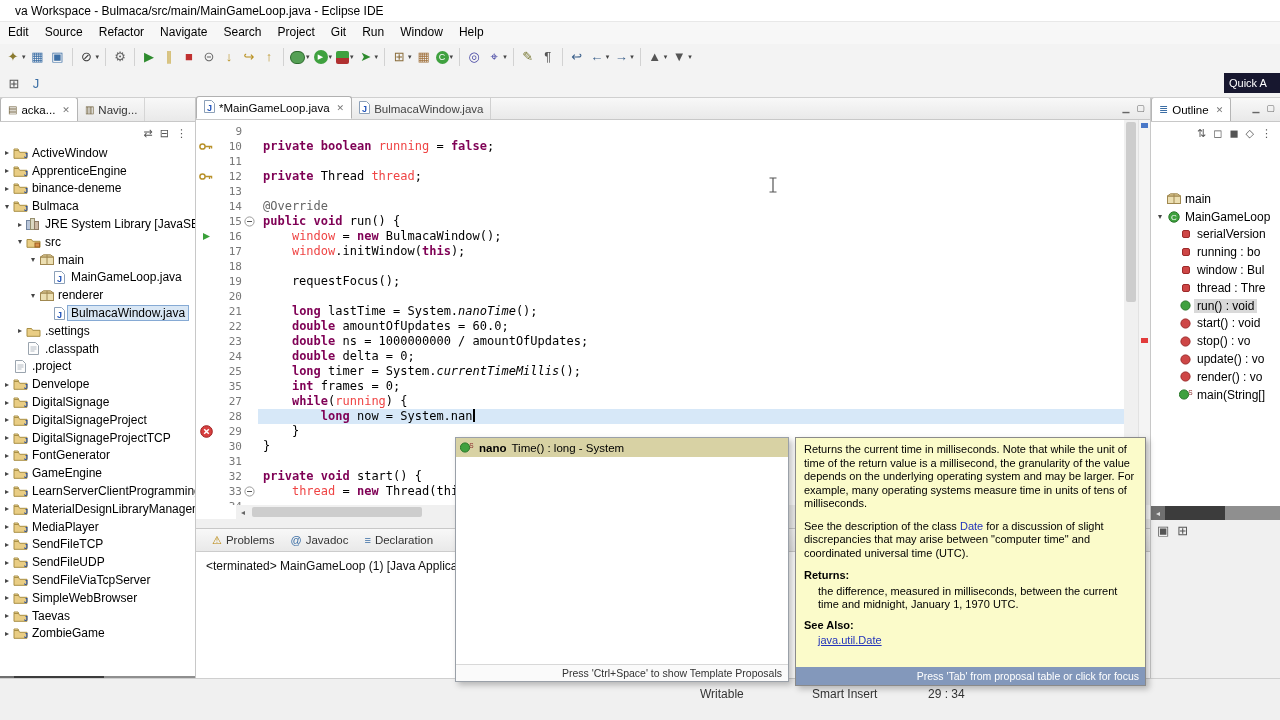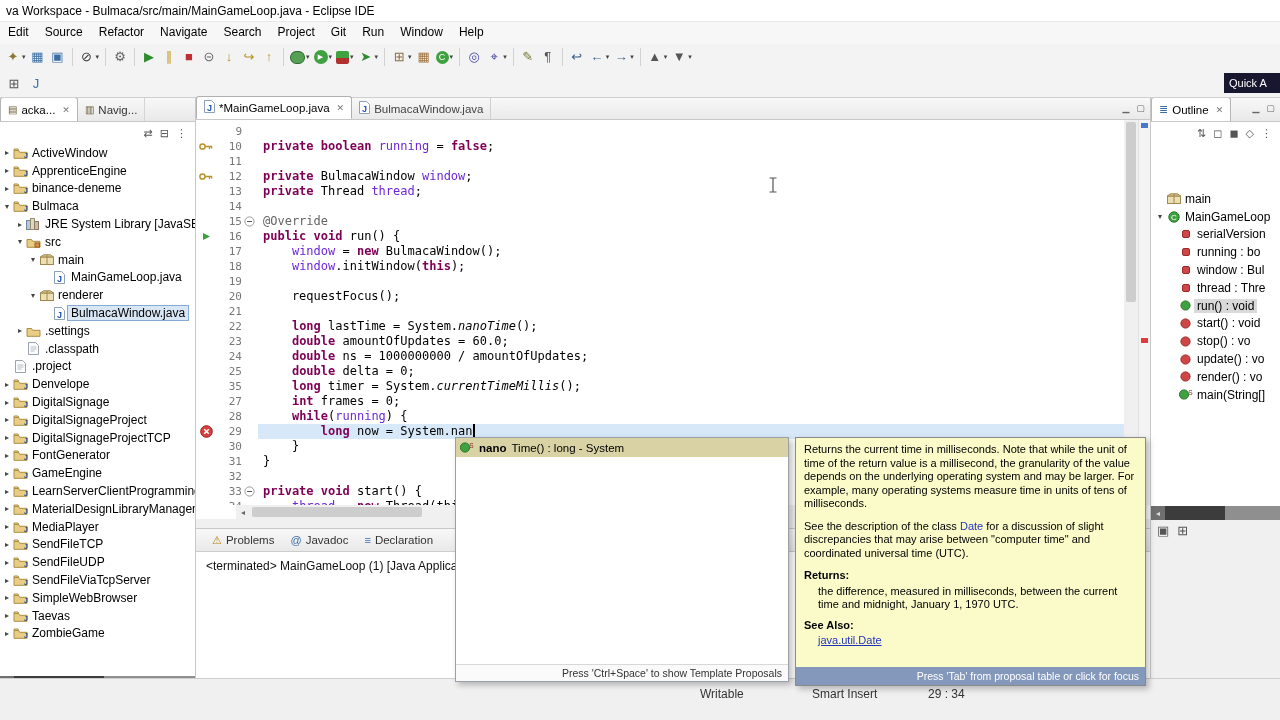--- a/index.html
+++ b/index.html
@@ -1,18 +1,18 @@
 <!DOCTYPE html>
 <html><head>
 <meta charset="utf-8">
 <style>
   html,body{margin:0;padding:0;background:#888}
   #app{position:relative;width:1280px;height:720px;background:#f0f0f0;font-family:"Liberation Sans",sans-serif;font-size:12px;color:#000;overflow:hidden}
   
-  .titlebar{position:absolute;left:0;top:0;width:100%;height:22px;background:#fff;border-bottom:1px solid #e8e8e8;box-sizing:border-box;display:flex;align-items:center;padding-left:6px;font-size:12px;white-space:nowrap}
+  .titlebar{position:absolute;left:0;top:0;width:100%;height:22px;background:#fff;border-bottom:1px solid #e8e8e8;box-sizing:border-box;display:flex;align-items:center;padding-left:15px;font-size:12px;white-space:nowrap}
   .menubar{position:absolute;left:0;top:22px;width:100%;height:22px;background:#f7f7f7;display:flex;align-items:flex-start}
   .menu-item{padding:3px 8px;cursor:default}
   .toolbar{position:absolute;left:0;top:44px;width:100%;height:26px;background:#f3f3f3;display:flex;align-items:center;padding-left:3px;box-sizing:border-box}
   .tb-btn{height:22px;display:flex;align-items:center;padding:0 2px;border-radius:3px}
   .tb-glyph{width:16px;text-align:center;font-size:13px;line-height:16px}
   .tb-dd{font-size:7px;color:#444;margin-left:1px}
   .tb-sep{width:1px;height:18px;background:#d2d2d2;margin:0 4px;flex:none}
   .shape-run{width:14px;height:14px;border-radius:50%;background:#3fa13f;color:#fff;font-size:7px;display:flex;align-items:center;justify-content:center}
   .shape-bug{width:13px;height:11px;border-radius:50% / 60%;background:#55a055;border:1px solid #2e6b2e}
   .shape-coverage{width:13px;height:13px;background:linear-gradient(180deg,#3fa13f 55%,#b03030 55%);border-radius:2px}
@@ -47,21 +47,21 @@
   .codewrap{position:absolute;left:0;right:0;top:22px;height:385px;overflow:hidden;background:#fff}
   .gutter{position:absolute;left:0;top:4px;width:62px}
   .g-row{display:flex;height:15px;align-items:center}
   .g-margin{width:20px;flex:none;display:flex;justify-content:center}
   .g-num{width:26px;flex:none;text-align:right;color:#787878;font-size:11px;font-family:"DejaVu Sans Mono",monospace}
   .g-fold{width:14px;flex:none;display:flex;justify-content:center}
   .code{position:absolute;left:62px;top:4px;right:26px;font-family:"DejaVu Sans Mono",monospace;font-size:12px}
   .c-row{height:15px;line-height:15px;white-space:pre;padding-left:5px}
   .c-row.cur{background:#d7e8f8}
   .t-k{color:#7f0055;font-weight:bold}
-  .t-f{color:#6d28d9}
+  .t-f{color:#ef4444}
   .t-s{font-style:italic}
   .t-a{color:#646464}
   .caret{display:inline-block;width:2px;height:13px;background:#000;vertical-align:-2px;animation:blink 1s steps(1) infinite}
   @keyframes blink{50%{opacity:0}}
   .vscroll{position:absolute;right:12px;top:0;width:14px;height:385px;background:#f0f0f0}
   .vthumb{position:absolute;left:2px;top:2px;width:10px;height:180px;background:#cdcdcd;border-radius:2px}
   .overview{position:absolute;right:0;top:0;width:12px;height:385px;background:#f4f4f4;border-left:1px solid #e2e2e2;box-sizing:border-box}
   .ov-mark{position:absolute;left:2px;width:7px;height:5px}
   .ehscroll{position:absolute;left:40px;right:26px;top:407px;height:14px;background:#f0f0f0;display:flex;align-items:center}
   .eh-arrow{width:14px;text-align:center;font-size:8px;color:#666;flex:none}
@@ -754,21 +754,20 @@
           <div class="g-row" data-name="gutter-line">
             <span class="g-margin" data-name="gutter-margin"></span>
             <span class="g-num" data-name="line-number">34</span>
             <span class="g-fold" data-name="fold-ruler"></span>
           </div>
         </div>
       <div class="code" data-name="code-area">
           <div class="c-row" data-name="code-line-9"></div>
           <div class="c-row" data-name="code-line-10"><span class="t-k">private</span><span class="t-p"> </span><span class="t-k">boolean</span><span class="t-p"> </span><span class="t-f">running</span><span class="t-p"> = </span><span class="t-k">false</span><span class="t-p">;</span></div>
           <div class="c-row" data-name="code-line-11"></div>
-          <div class="c-row" data-name="code-line-12"><span class="t-k">private</span><span class="t-p"> BulmacaWindow </span><span class="t-f">window</span><span class="t-p">;</span></div>
           <div class="c-row" data-name="code-line-13"><span class="t-k">private</span><span class="t-p"> Thread </span><span class="t-f">thread</span><span class="t-p">;</span></div>
           <div class="c-row" data-name="code-line-14"></div>
           <div class="c-row" data-name="code-line-15"><span class="t-a">@Override</span></div>
           <div class="c-row" data-name="code-line-16"><span class="t-k">public</span><span class="t-p"> </span><span class="t-k">void</span><span class="t-p"> run() {</span></div>
           <div class="c-row" data-name="code-line-17"><span class="t-p">    </span><span class="t-f">window</span><span class="t-p"> = </span><span class="t-k">new</span><span class="t-p"> BulmacaWindow();</span></div>
           <div class="c-row" data-name="code-line-18"><span class="t-p">    </span><span class="t-f">window</span><span class="t-p">.initWindow(</span><span class="t-k">this</span><span class="t-p">);</span></div>
           <div class="c-row" data-name="code-line-19"></div>
           <div class="c-row" data-name="code-line-20"><span class="t-p">    requestFocus();</span></div>
           <div class="c-row" data-name="code-line-21"></div>
           <div class="c-row" data-name="code-line-22"><span class="t-p">    </span><span class="t-k">long</span><span class="t-p"> lastTime = System.</span><span class="t-s">nanoTime</span><span class="t-p">();</span></div>

